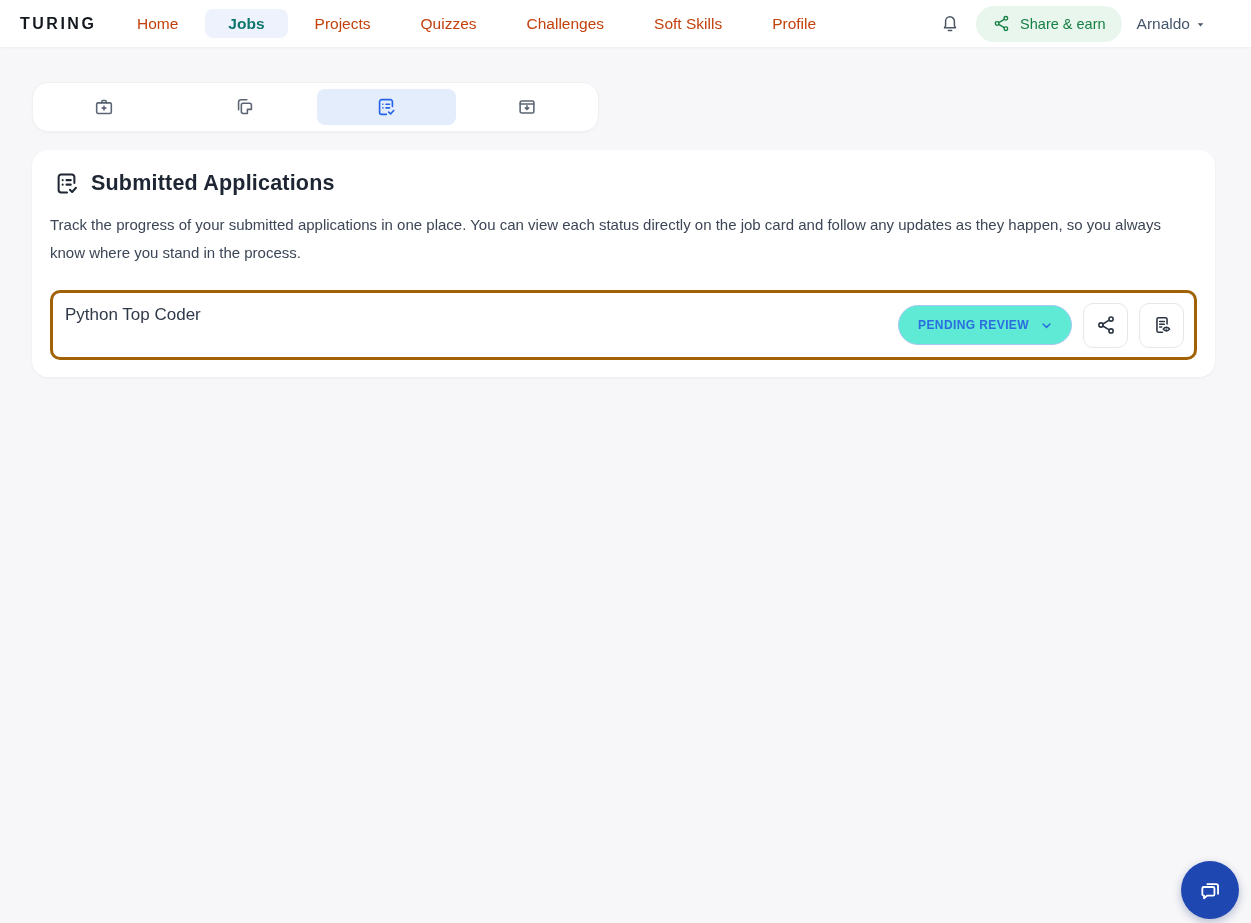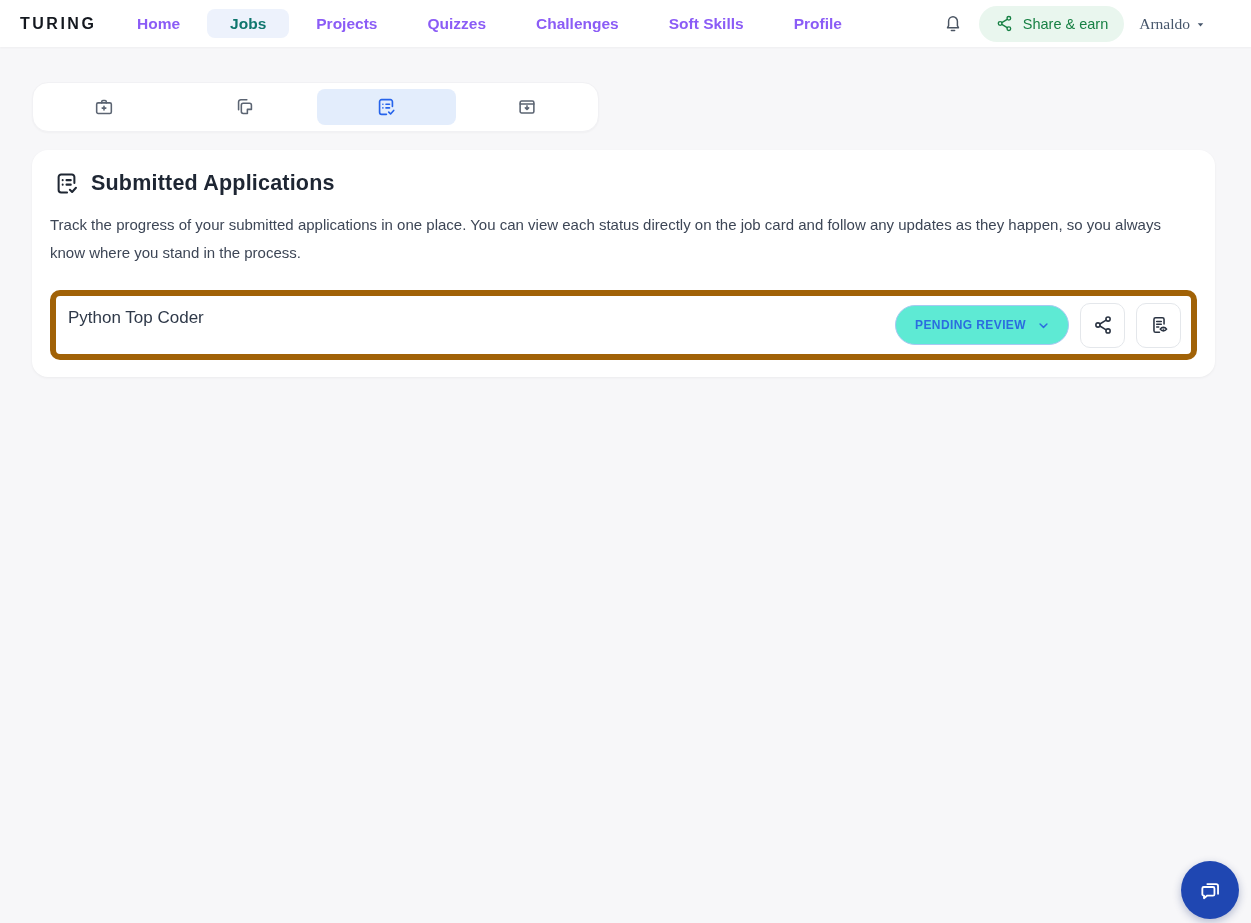--- a/index.html
+++ b/index.html
@@ -26,25 +26,24 @@
     display:flex; align-items:center;
     font-size:16px; font-weight:700; letter-spacing:2.5px; color:#14181f;
   }
   .nav {
     position:absolute; left:114px; top:0; height:47px;
     display:flex; align-items:stretch; gap:4px;
   }
   .nav-item {
     display:flex; align-items:center;
     padding:0 23px;
-    font-size:15.5px; color:#8b5cf6;
+    font-size:15.5px; color:#c2410c;
     border-radius:8px;
     cursor:pointer;
     white-space:nowrap;
-    font-weight:bold;
   }
   .nav-item.active {
     background:#edf2fc;
     color:#0f766e;
     font-weight:600;
     margin:9px 0;
   }
   .header-right {
     position:absolute; right:45px; top:0; height:47px;
     display:flex; align-items:center; gap:15px;
@@ -54,21 +53,20 @@
     display:flex; align-items:center; gap:9px;
     height:36px; padding:0 16px;
     background:#e9f6ee; border-radius:18px;
     color:#178044; font-size:14.5px;
     cursor:pointer;
   }
   .user-menu {
     display:flex; align-items:center; gap:5px;
     font-size:15.5px; color:#46566b;
     cursor:pointer;
-    font-family:Liberation Serif, serif;
   }
   .caret-down { width:11px; height:11px; color:#46566b; margin-top:2px; }
 
   
   .tabstrip {
     position:absolute; left:32px; top:82px; width:567px; height:50px;
     background:#ffffff; border-radius:16px;
     border:1px solid #f1f1f4;
     box-shadow:0 1px 2px rgba(0,0,0,0.03);
     display:flex;
@@ -97,21 +95,21 @@
   .card-head-icon { width:27px; height:27px; color:#1f2733; }
   .card-title {
     font-size:21.5px; font-weight:600; color:#1e2633; letter-spacing:0.2px;
   }
   .card-desc {
     margin:14px 42px 0 18px;
     font-size:15px; line-height:28px; color:#3d4656;
   }
   .app-row {
     margin:23px 18px 0 18px; height:70px;
-    border:6px solid #a16207; border-radius:10px;
+    border:3px solid #a16207; border-radius:10px;
     display:flex; justify-content:space-between;
     padding:10px 10px 10px 12px;
     background:#ffffff;
   }
   .app-title {
     font-size:17px; font-weight:500; color:#2f3949;
     padding-top:2px;
   }
   .app-actions {
     display:flex; align-items:center; gap:11px; align-self:center;

